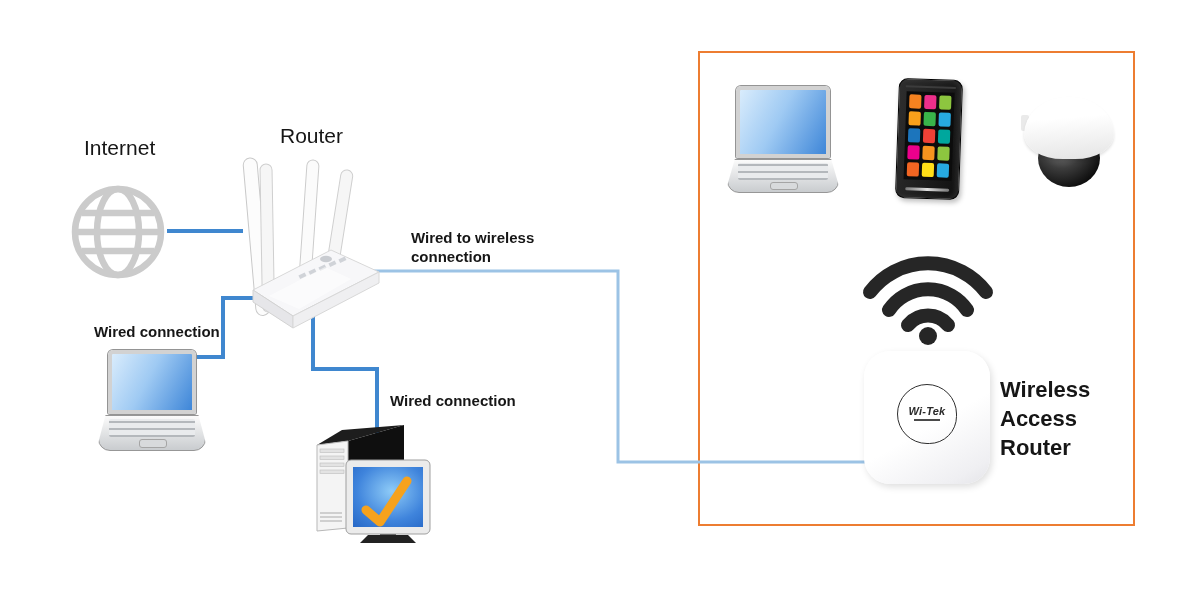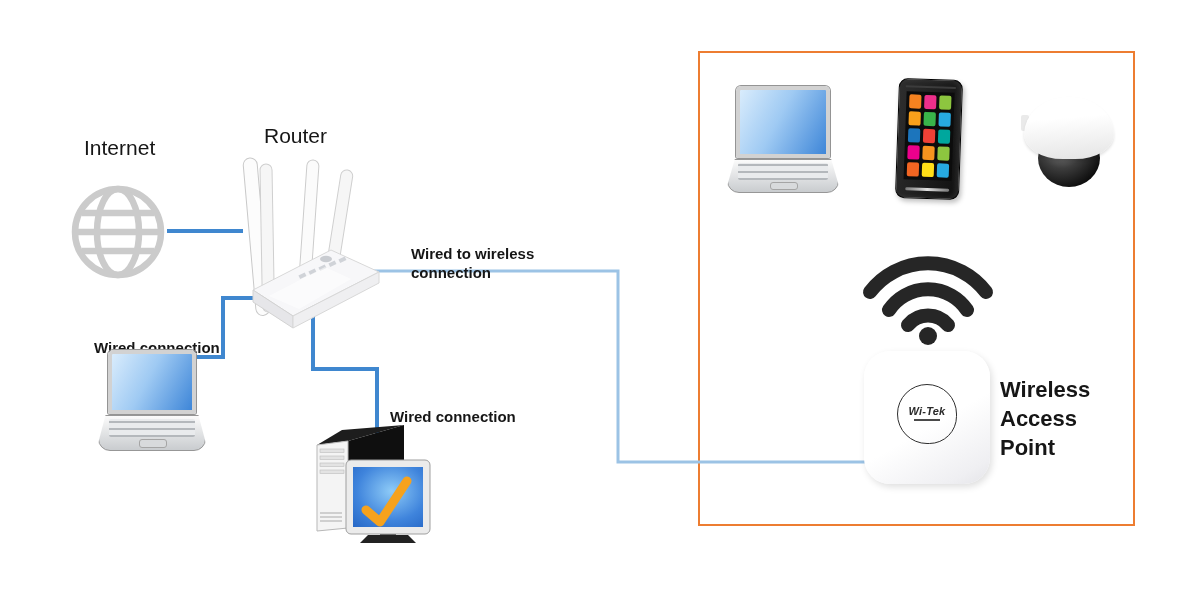--- a/index.html
+++ b/index.html
@@ -1,21 +1,21 @@
 <!DOCTYPE html>
 <html><head>
 <meta charset="utf-8">
 <style>
   html,body{margin:0;padding:0;background:#ffffff;}
   #canvas{position:relative;width:1200px;height:593px;background:#ffffff;overflow:hidden;
           font-family:"Liberation Sans",sans-serif;color:#161616;}
   .abs{position:absolute;}
   .lbl{position:absolute;color:#161616;}
   .lbl-big{font-size:21px;font-weight:400;}
-  .lbl-bold{font-size:15px;font-weight:700;line-height:19px;margin-top:16px;}
+  .lbl-bold{font-size:15px;font-weight:700;line-height:19px;}
   .lbl-wap{font-size:22px;font-weight:700;line-height:29px;}
 
   
   #lines{position:absolute;left:0;top:0;width:1200px;height:593px;}
 
   
   .zone{position:absolute;left:698px;top:51px;width:437px;height:475px;
         border:2px solid #ed7d31;box-sizing:border-box;}
 
   
@@ -80,25 +80,25 @@
   <div class="zone"></div>
 
   <svg id="lines" xmlns="http://www.w3.org/2000/svg">
     <polyline points="167,231 243,231" fill="none" stroke="#3f87cf" stroke-width="4"></polyline>
     <polyline points="262,298 223,298 223,357 186,357" fill="none" stroke="#3f87cf" stroke-width="4"></polyline>
     <polyline points="313,305 313,369 377,369 377,434" fill="none" stroke="#3f87cf" stroke-width="4"></polyline>
     <polyline points="374,271 618,271 618,462 865,462" fill="none" stroke="#9cc3e5" stroke-width="3"></polyline>
   </svg>
 
   <div class="lbl lbl-big" style="left:84px;top:136px;text-align:center;">Internet</div>
-  <div class="lbl lbl-big" style="left:264px;top:124px;">Router</div>
+  <div class="lbl lbl-big" style="left:280px;top:124px;">Router</div>
   <div class="lbl lbl-bold" style="left:94px;top:322px;">Wired connection</div>
   <div class="lbl lbl-bold" style="left:390px;top:391px;">Wired connection</div>
   <div class="lbl lbl-bold" style="left:411px;top:228px;width:138px;">Wired to wireless connection</div>
-  <div class="lbl lbl-wap" style="left:1000px;top:375px;width:118px;">Wireless Access Point</div>
+  <div class="lbl lbl-wap" style="left:1000px;top:375px;width:118px;">Wireless Access Router</div>
 
   <svg class="abs" style="left:68px;top:182px;" width="100" height="100" viewBox="0 0 100 100" xmlns="http://www.w3.org/2000/svg">
     <g fill="none" stroke="#cbcbcb" stroke-width="6.5">
       <circle cx="50" cy="50" r="43"></circle>
       <ellipse cx="50" cy="50" rx="21" ry="43"></ellipse>
       <line x1="14" y1="31" x2="86" y2="31"></line>
       <line x1="7" y1="50" x2="93" y2="50"></line>
       <line x1="14" y1="69" x2="86" y2="69"></line>
     </g>
   </svg>

